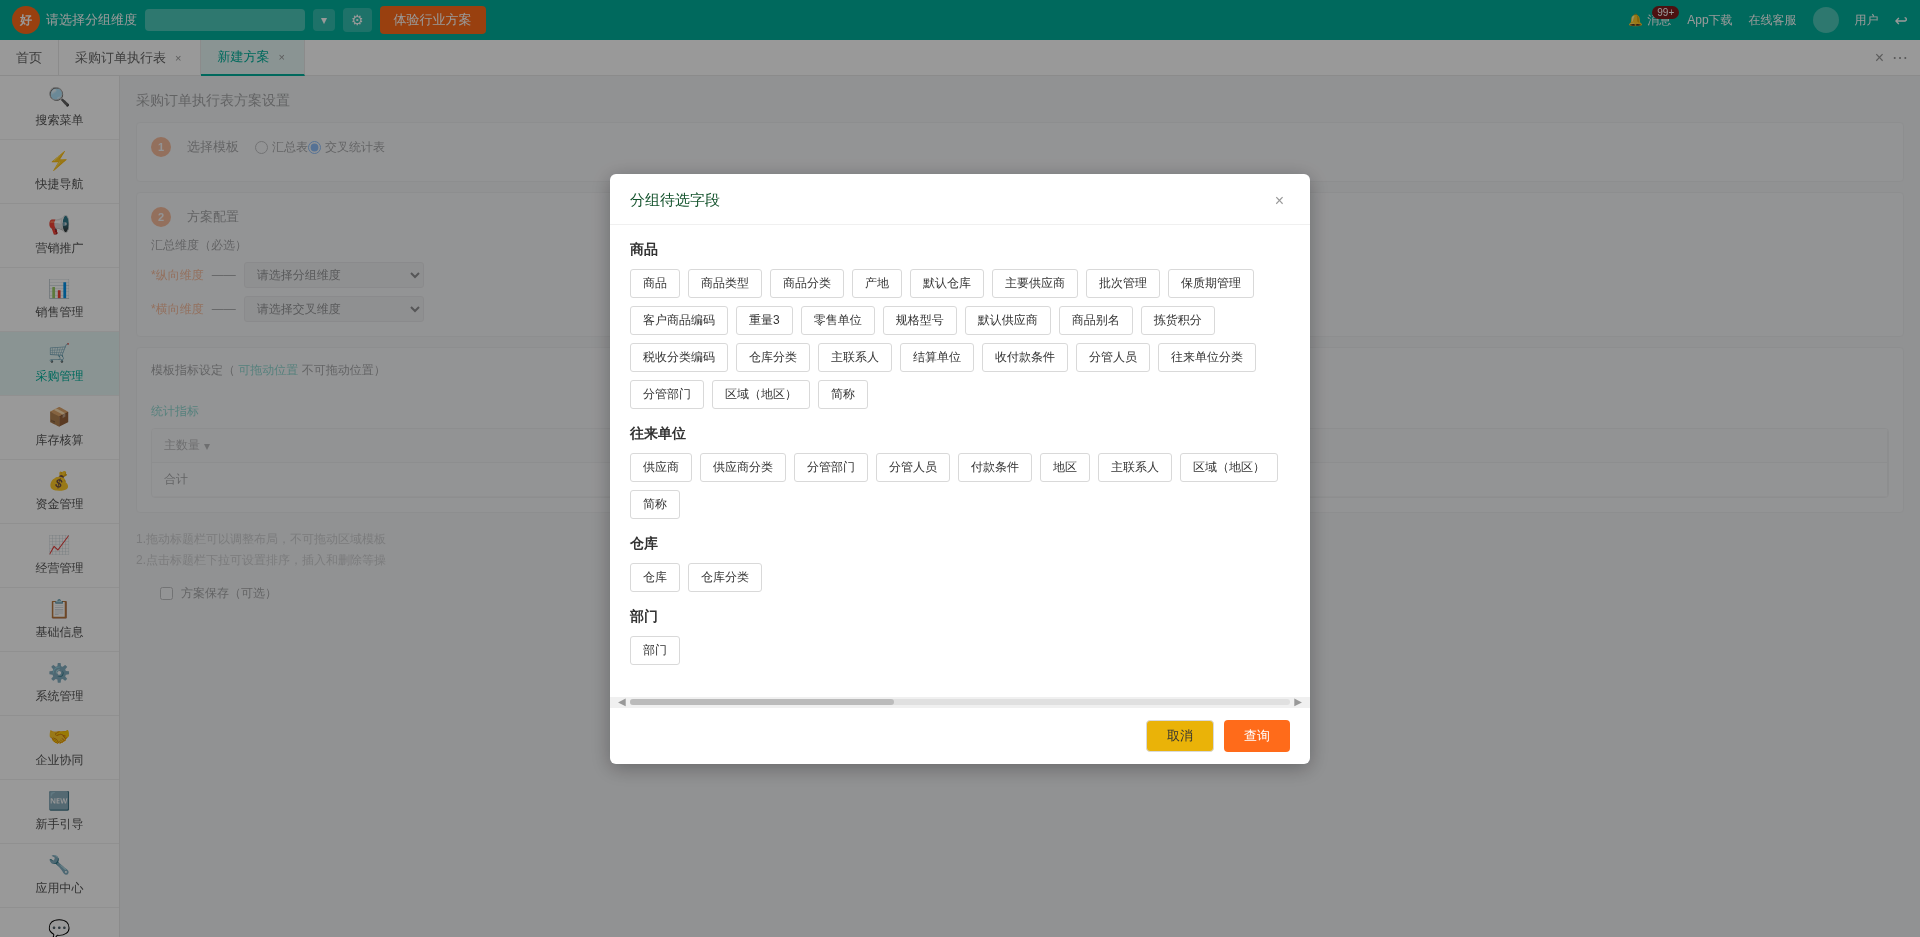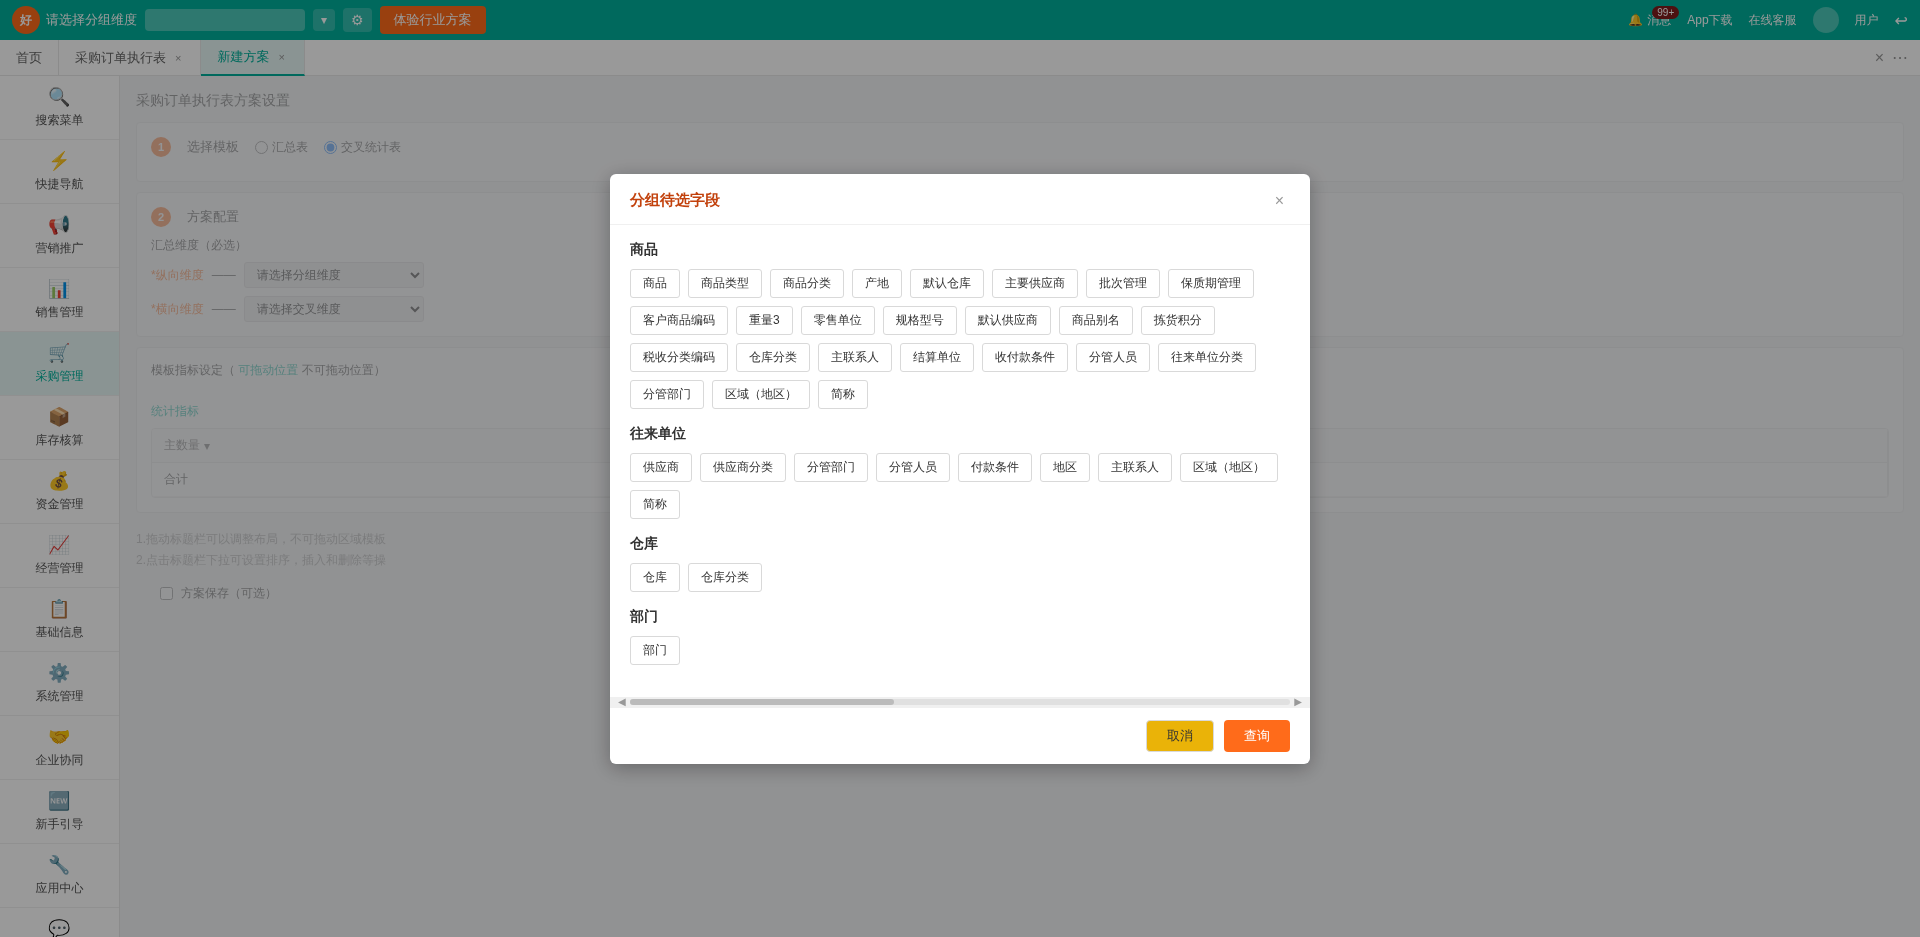--- a/index.html
+++ b/index.html
@@ -203,22 +203,22 @@
     }
     .modal-header {
       display: flex;
       align-items: center;
       justify-content: space-between;
       padding: 16px 20px 12px;
       border-bottom: 1px solid #f0f0f0;
     }
     .modal-title {
       font-size: 15px;
-      font-weight: 700;
-      color: #c2410c;
+      font-weight: 400;
+      color: #14532d;
     }
     .modal-close {
       cursor: pointer;
       font-size: 16px;
       color: #999;
       background: none;
       border: none;
       padding: 2px 6px;
     }
     .modal-body {
@@ -316,21 +316,21 @@
     }
     .step-num {
       width: 20px; height: 20px;
       background: #ff6b1a;
       color: white;
       border-radius: 50%;
       font-size: 11px;
       display: flex; align-items: center; justify-content: center;
       font-weight: bold;
     }
-    .radio-group { display: flex; align-items: flex-start; gap: 16px; }
+    .radio-group { display: flex; align-items: flex-start; gap: 0; }
     .radio-item { display: flex; align-items: center; gap: 4px; cursor: pointer; font-size: 12px; }
 
     .card {
       background: #fff;
       border-radius: 4px;
       padding: 14px;
       margin-bottom: 10px;
       border: 1px solid #e8e8e8;
     }
 

